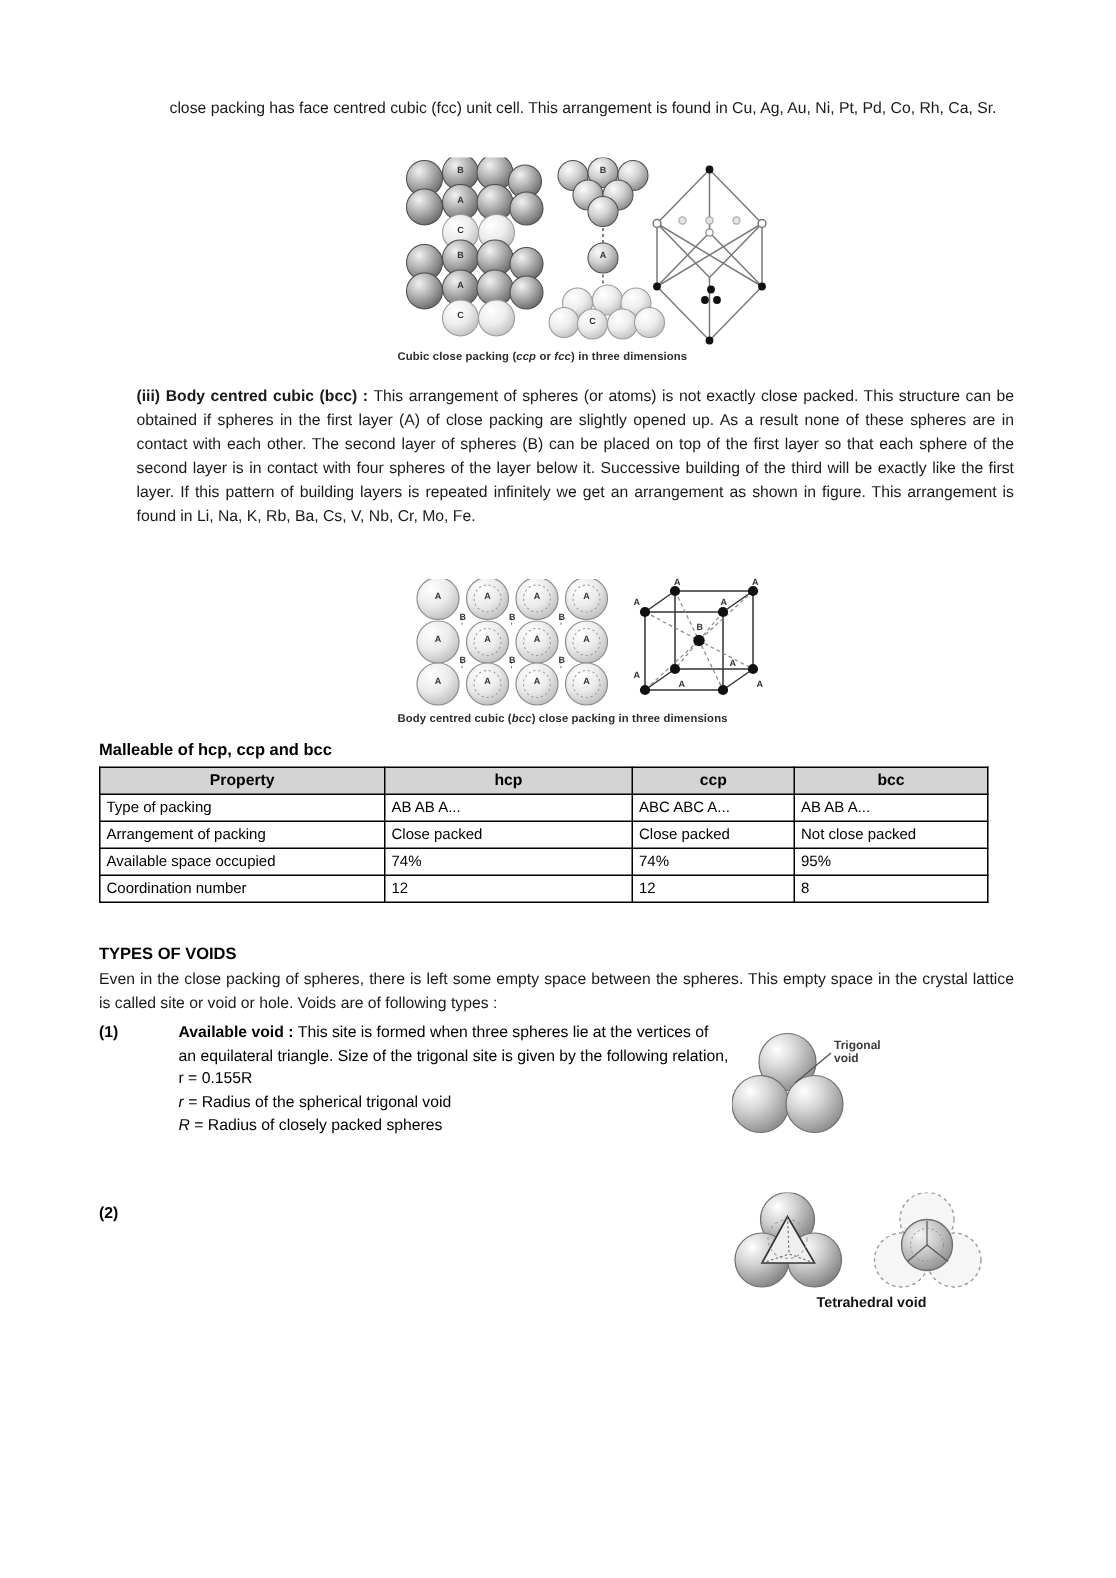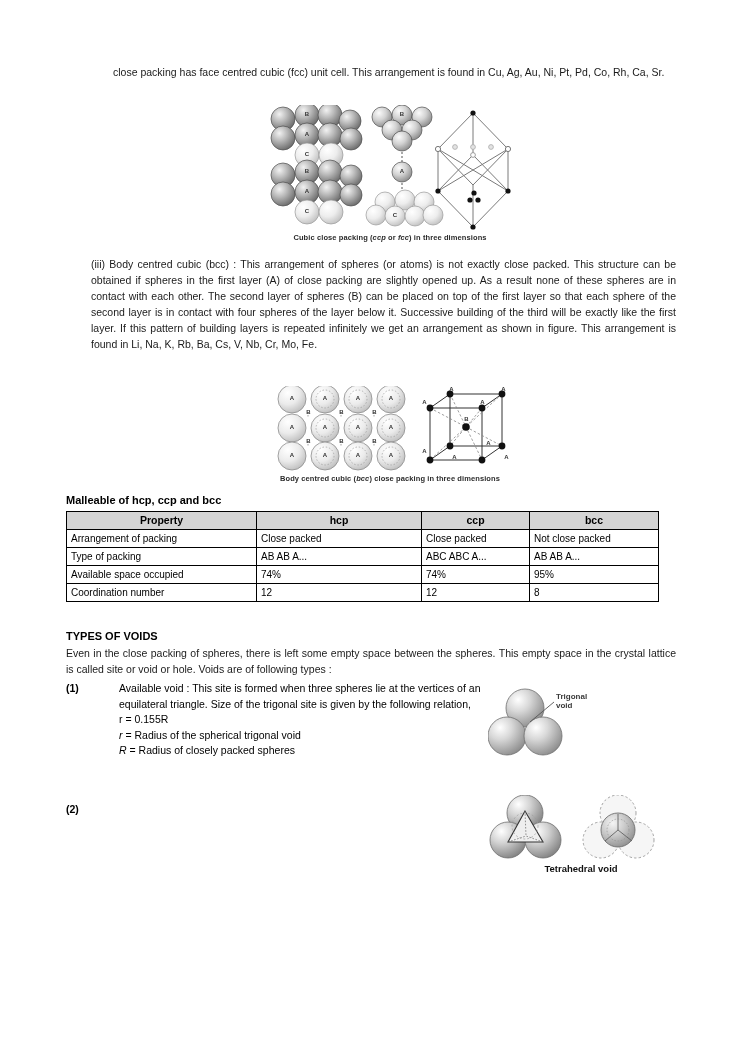--- a/index.html
+++ b/index.html
@@ -14,21 +14,21 @@
   .page { position:absolute; left:0; top:0; width:744px; height:740px; }
 
   
   .para {
     position:absolute;
     font-size:10.5px;
     line-height:16px;
     text-align:justify;
     color:#1a1a1a;
   }
-  b, .bold { font-weight:normal; }
+  b, .bold { font-weight:bold; }
   .ital { font-style:italic; }
 
   .sec-head {
     position:absolute;
     font-size:11px;
     font-weight:bold;
     color:#000;
   }
 
   
@@ -57,21 +57,20 @@
     font-size:10.5px;
   }
   td.just { text-align:justify; }
 
   
   .fig-cap {
     position:absolute;
     font-size:7.5px;
     font-weight:bold;
     color:#2b2b2b;
-    text-align:center;
     letter-spacing:.1px;
   }
   .fig-cap .ital { font-style:italic; }
 
   .figure { position:absolute; }
   .lbl {
     position:absolute;
     font-size:6px;
     font-weight:bold;
     color:#333;
@@ -344,30 +343,30 @@
     <thead>
       <tr>
         <th>Property</th>
         <th>hcp</th>
         <th>ccp</th>
         <th>bcc</th>
       </tr>
     </thead>
     <tbody>
       <tr>
+        <td>Type of packing</td>
+        <td>AB  AB   A...</td>
+        <td>ABC ABC A...</td>
+        <td>AB  AB  A...</td>
+      </tr>
+      <tr>
         <td>Arrangement of packing</td>
         <td>Close packed</td>
         <td>Close packed</td>
         <td>Not close packed</td>
-      </tr>
-      <tr>
-        <td>Type of packing</td>
-        <td>AB  AB   A...</td>
-        <td>ABC ABC A...</td>
-        <td>AB  AB  A...</td>
       </tr>
       <tr>
         <td>Available space occupied</td>
         <td>74%</td>
         <td>74%</td>
         <td>95%</td>
       </tr>
       <tr>
         <td>Coordination number</td>
         <td>12</td>

